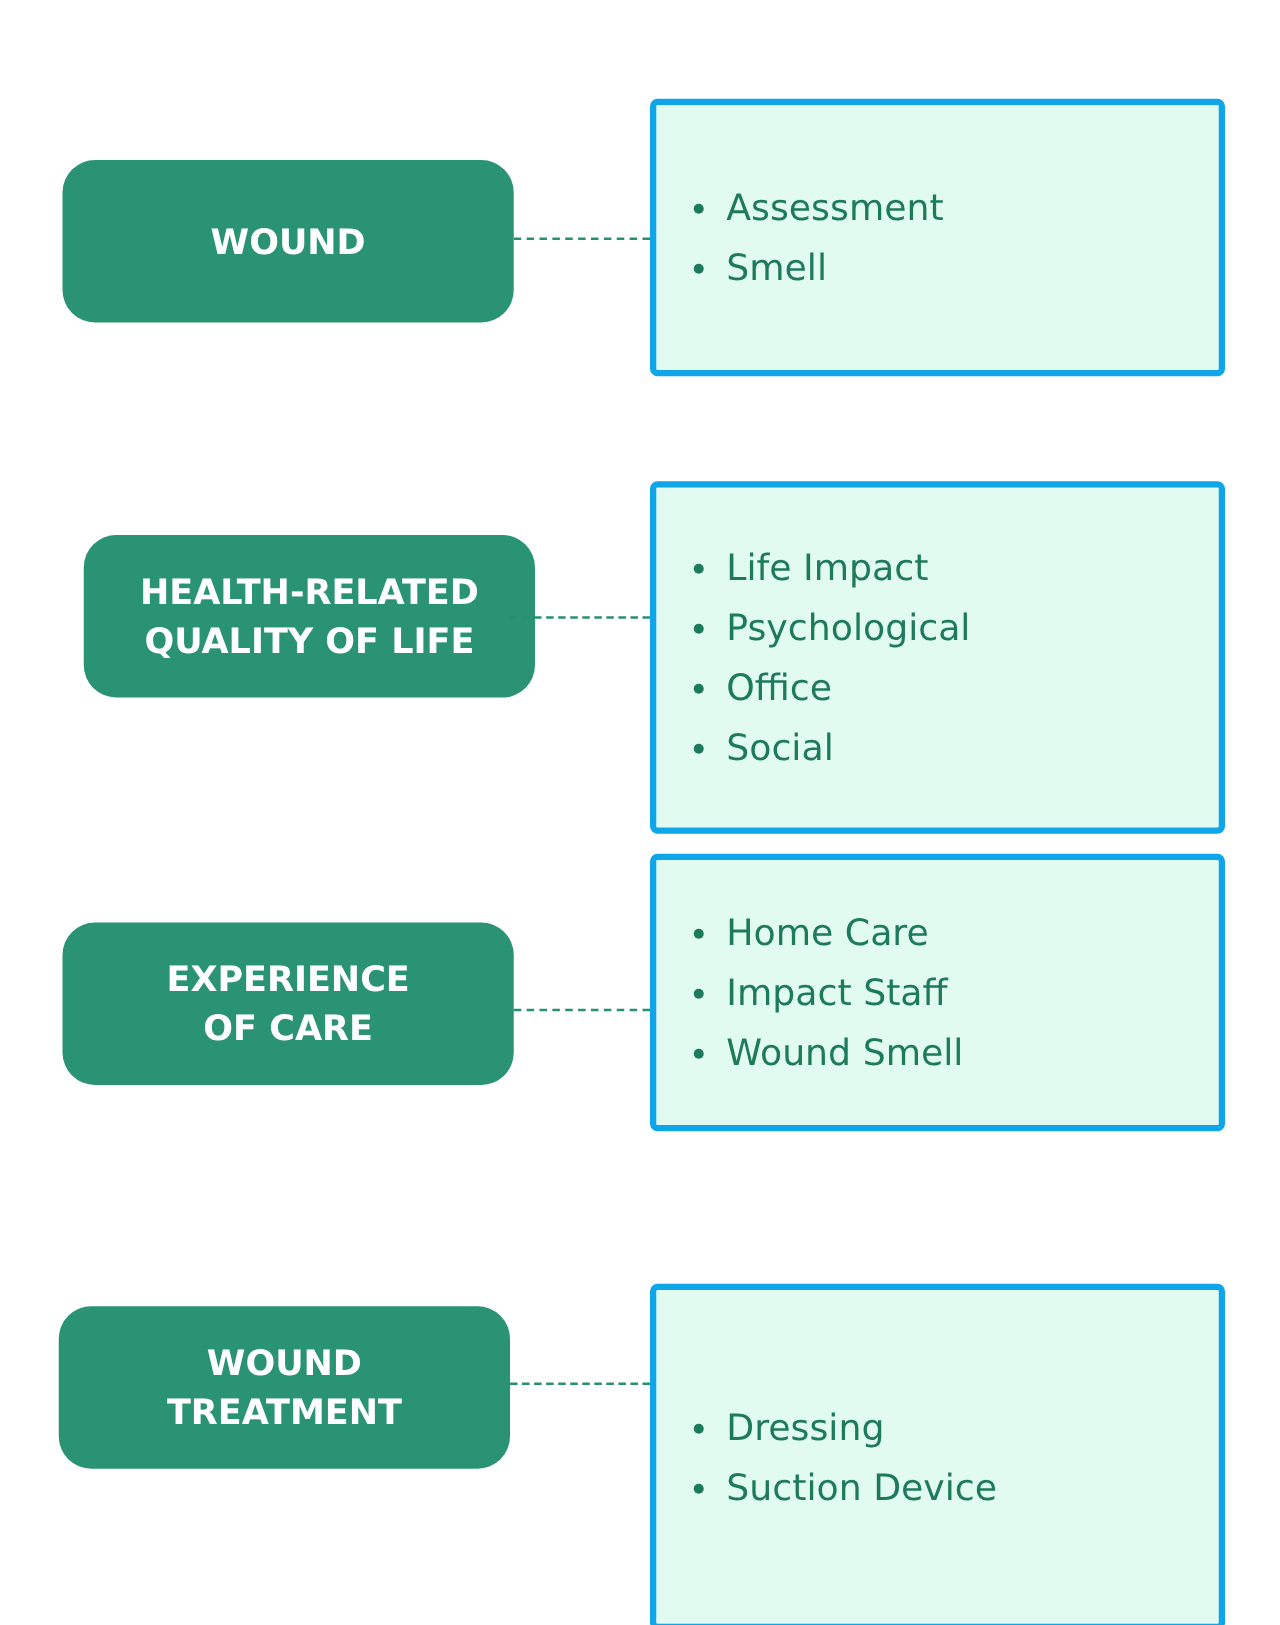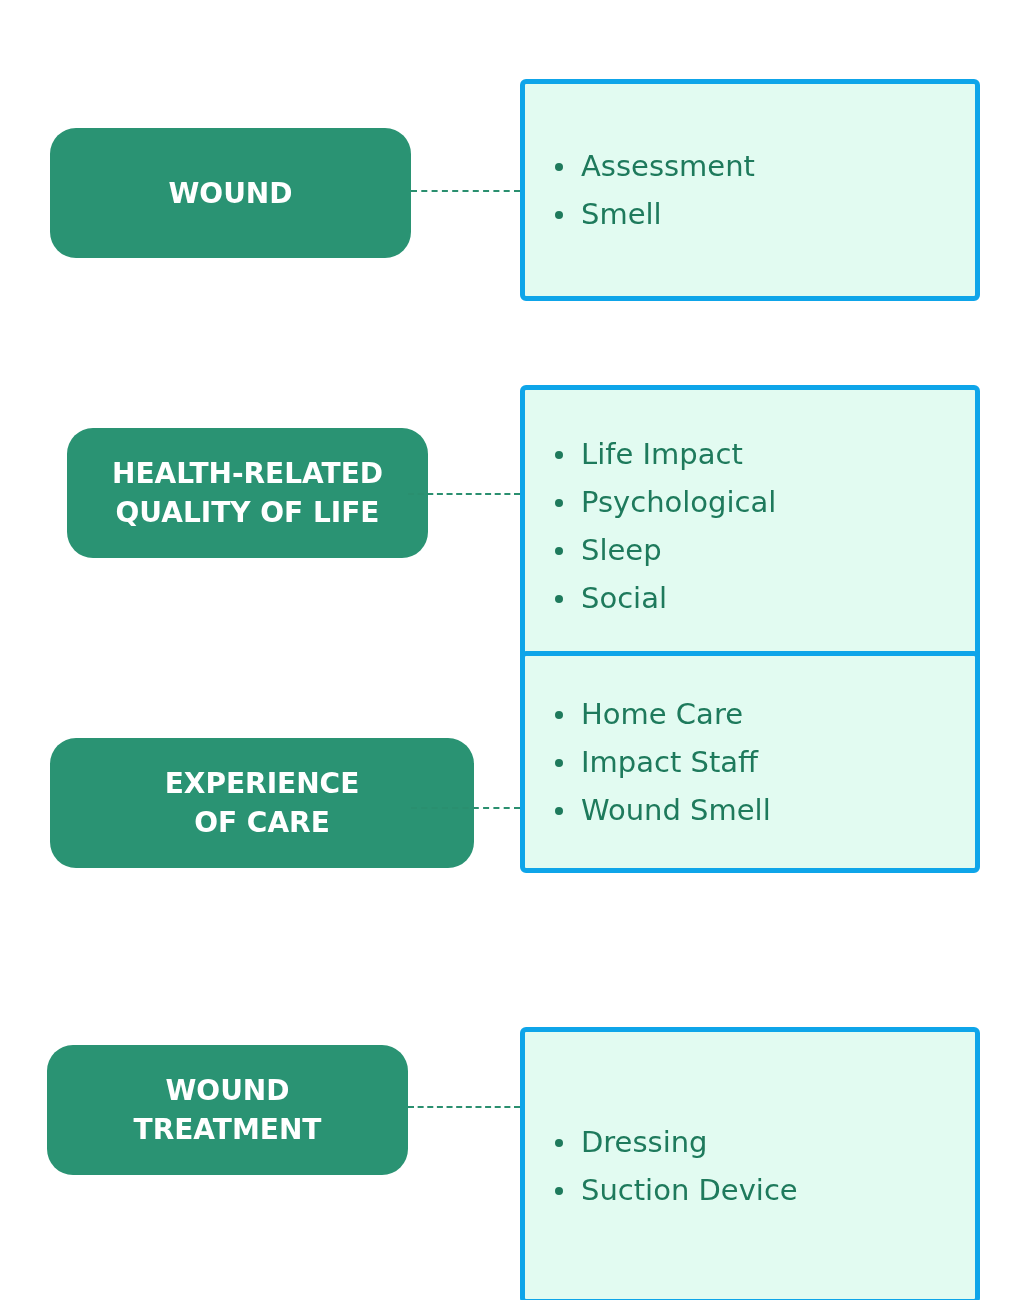--- a/index.html
+++ b/index.html
@@ -45,33 +45,33 @@
   <div>
     <span class="t">HEALTH-RELATED</span>
     <span class="t">QUALITY OF LIFE</span>
   </div>
 </div>
 <div class="conn" style="left:408px; top:493px; width:112px;"></div>
 <div class="box" style="top:385px; height:282px;">
   <ul>
     <li>Life Impact</li>
     <li>Psychological</li>
-    <li>Sleep</li>
+    <li>Office</li>
     <li>Social</li>
   </ul>
 </div>
 
-<div class="cat" style="left:50px; top:738px; width:424px; height:130px;">
+<div class="cat" style="left:50px; top:738px; width:361px; height:130px;">
   <div>
     <span class="t">EXPERIENCE</span>
     <span class="t">OF CARE</span>
   </div>
 </div>
 <div class="conn" style="left:411px; top:807px; width:109px;"></div>
-<div class="box" style="top:651px; height:222px;">
+<div class="box" style="top:683px; height:222px;">
   <ul>
     <li>Home Care</li>
     <li>Impact Staff</li>
     <li>Wound Smell</li>
   </ul>
 </div>
 
 <div class="cat" style="left:47px; top:1045px; width:361px; height:130px;">
   <div>
     <span class="t">WOUND</span>

